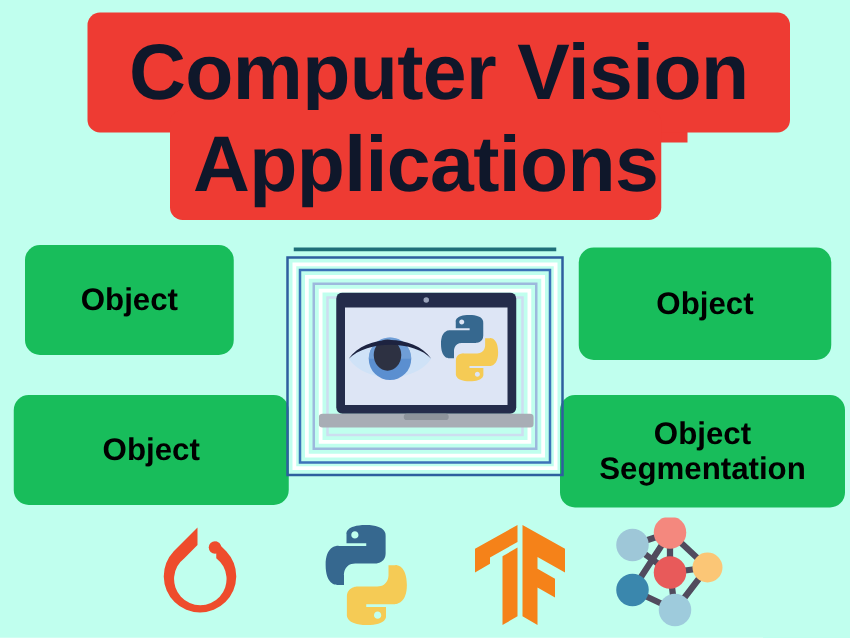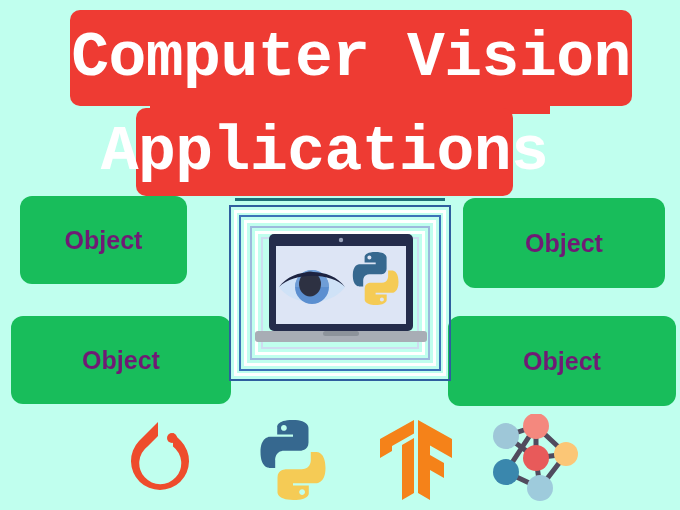--- a/index.html
+++ b/index.html
@@ -17,61 +17,61 @@
     width: 680px;
     height: 510px;
     background: #c0ffee;
     overflow: hidden;
   }
 
   
   .title-band {
     position: absolute;
     background: #ee3b33;
-    color: #ffffff;
+    color: #0f172a;
     display: flex;
     align-items: center;
     justify-content: center;
     font-weight: bold;
     letter-spacing: -0.5px;
     white-space: nowrap;
     line-height: 1;
-    font-family: Liberation Mono, monospace;
   }
   #title-line-1 {
     left: 70px;
     top: 10px;
     width: 562px;
     height: 96px;
     border-radius: 10px;
     font-size: 63px;
   }
   #title-line-2 {
     left: 136px;
-    top: 108px;
+    top: 88px;
     width: 377px;
     height: 88px;
     border-radius: 10px;
     font-size: 63px;
+    padding-left: 16px;
   }
   #title-bridge {
     position: absolute;
     left: 150px;
     top: 90px;
     width: 400px;
     height: 24px;
     background: #ee3b33;
   }
 
   
   .cat-card {
     position: absolute;
     background: #18bd5b;
     border-radius: 12px;
-    color: #701a75;
+    color: #000000;
     display: flex;
     flex-direction: column;
     align-items: center;
     justify-content: center;
     font-weight: bold;
     font-size: 25px;
     line-height: 1.12;
     text-align: center;
     white-space: nowrap;
   }
@@ -143,20 +143,21 @@
   <div class="cat-card" id="cat-object-recognition">
     <span class="cat-line">Object</span>
   </div>
 
   <div class="cat-card" id="cat-object-classification">
     <span class="cat-line">Object</span>
   </div>
 
   <div class="cat-card" id="cat-object-segmentation">
     <span class="cat-line">Object</span>
+    <span class="cat-line">Segmentation</span>
   </div>
 
   <div id="center-illustration">
     <div id="frame-top-rule"></div>
     <div class="frame-ring" id="frame-r1"></div>
     <div class="frame-ring" id="frame-r2"></div>
     <div class="frame-ring" id="frame-r3"></div>
     <div class="frame-ring" id="frame-r4"></div>
     <div class="frame-ring" id="frame-r5"></div>
     <div class="frame-ring" id="frame-r6"></div>

